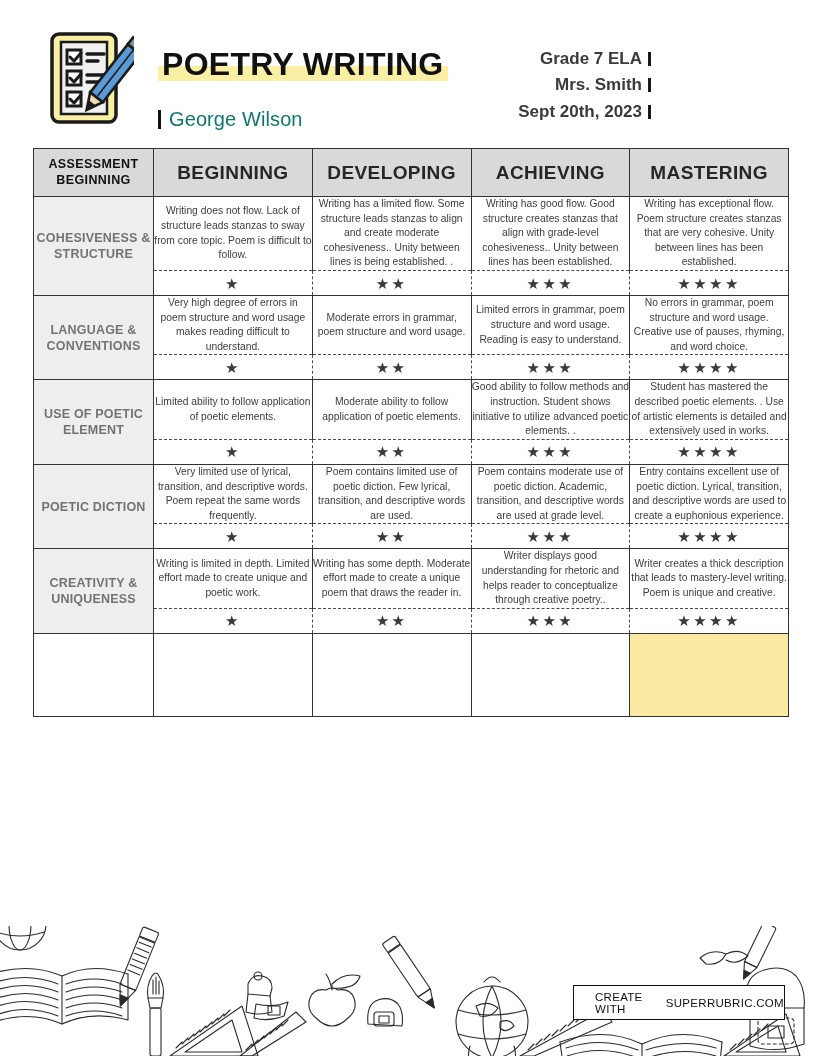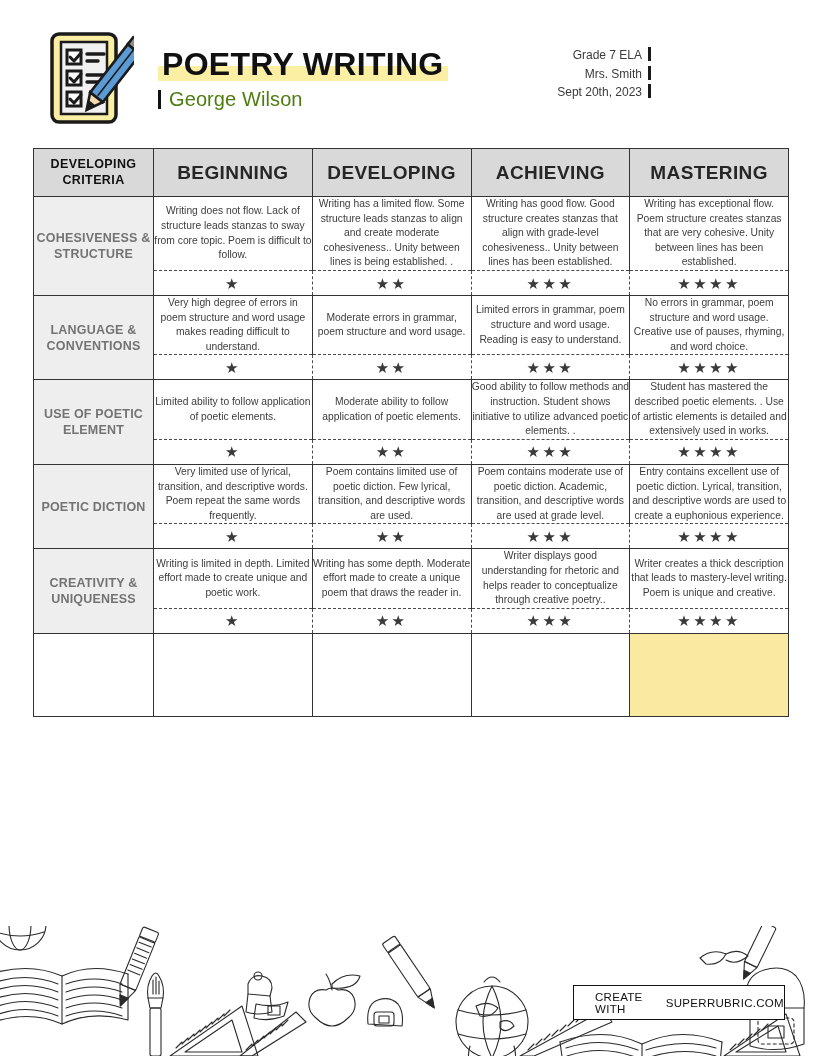--- a/index.html
+++ b/index.html
@@ -55,45 +55,46 @@
     content: "";
     position: absolute;
     left: 0;
     right: 0;
     bottom: 2px;
     height: 15px;
     background: #FBEFA4;
     z-index: -1;
   }
   .author-line {
-    margin-top: 5px;
+    margin-top: 25px;
     font-size: 20px;
     font-weight: 400;
-    color: #4d7c0f;
+    color: #0f766e;
     display: flex;
     align-items: center;
     letter-spacing: 0.1px;
   }
   .author-bar {
     display: inline-block;
     width: 3px;
     height: 19px;
     background: #111111;
     margin-right: 8px;
     flex: 0 0 auto;
   }
 
   .meta-block {
     position: absolute;
     right: 29px;
     top: 22px;
     text-align: right;
-    font-size: 12px;
+    font-size: 17px;
     color: #3a3a3a;
     line-height: 1.55;
+    font-weight: bold;
   }
   .meta-line {
     white-space: nowrap;
   }
   .meta-bar {
     display: inline-block;
     width: 3px;
     height: 14px;
     background: #1a1a1a;
     margin-left: 6px;
@@ -263,21 +264,21 @@
 <table class="rubric">
   <colgroup>
     <col class="c-criteria">
     <col class="c-level">
       <col class="c-level">
       <col class="c-level">
       <col class="c-level">
   </colgroup>
   <thead>
     <tr>
-      <th class="hdr-criteria">DEVELOPING CRITERIA</th>
+      <th class="hdr-criteria">ASSESSMENT BEGINNING</th>
       <th class="hdr-level">BEGINNING</th>
       <th class="hdr-level">DEVELOPING</th>
       <th class="hdr-level">ACHIEVING</th>
       <th class="hdr-level">MASTERING</th>
     </tr>
   </thead>
   <tbody>
 
     <tr>
       <td class="criteria-cell" rowspan="2">COHESIVENESS &amp; STRUCTURE</td>

